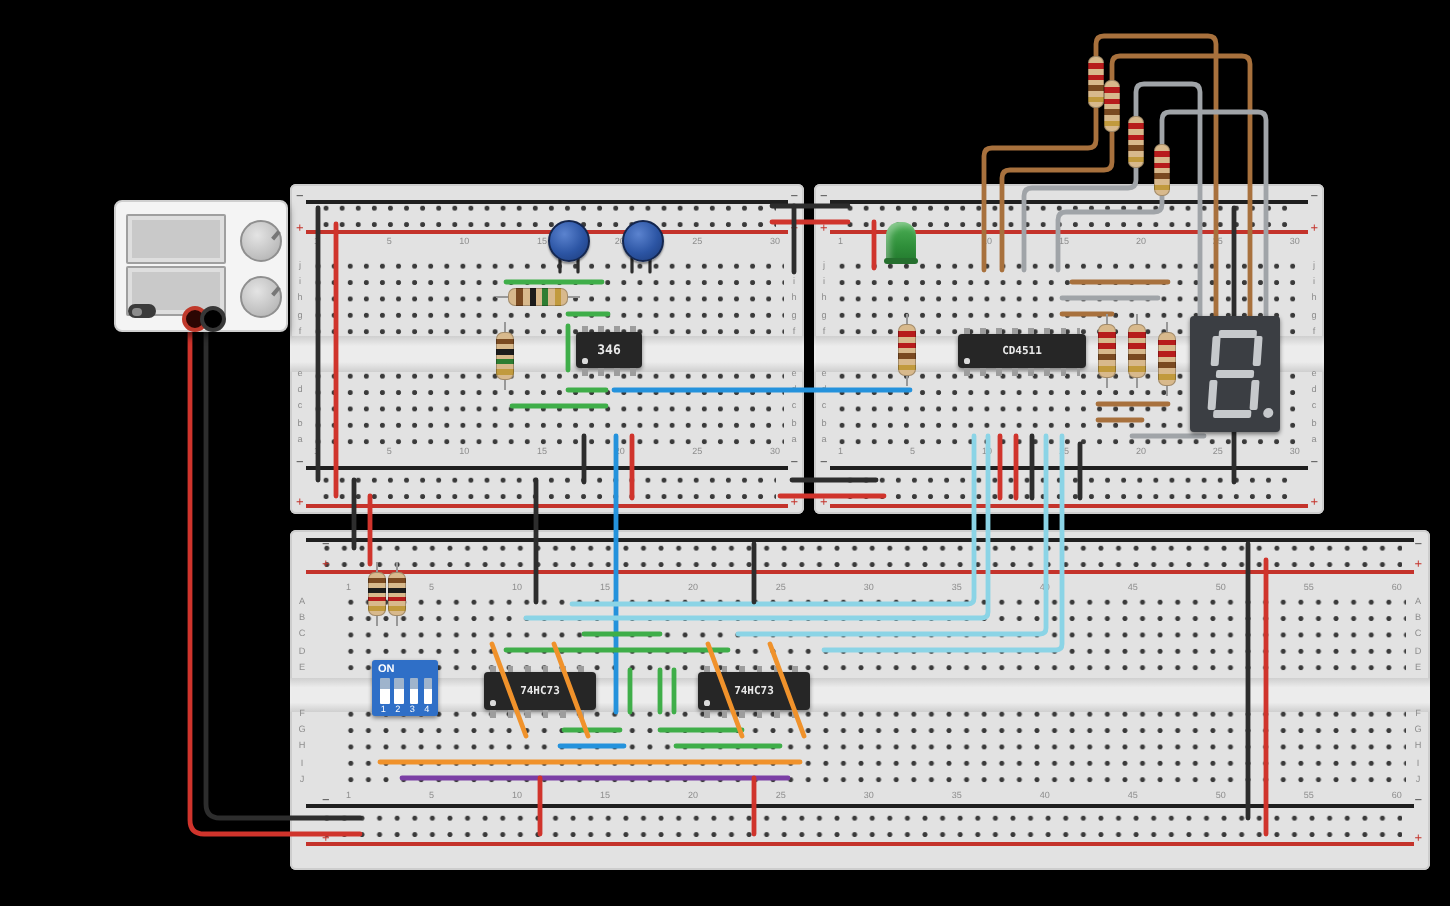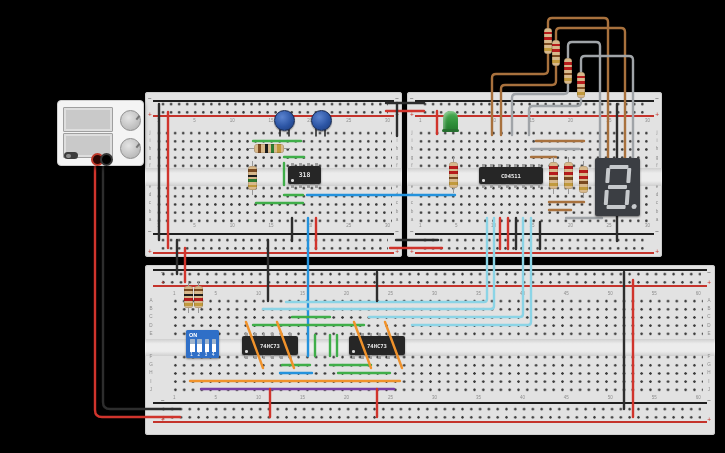--- a/index.html
+++ b/index.html
@@ -417,21 +417,21 @@
   <div class="res v" style="left:184px;top:286px;width:9px;height:22px">
     <i class="lead"></i>
       <div class="body bandsC-v"></div>
   </div>
   <div class="res v" style="left:194px;top:286px;width:9px;height:22px">
     <i class="lead"></i>
       <div class="body bandsC-v"></div>
   </div>
 
   <div class="ic" style="left:288px;top:166px;width:33px;height:18px;font-size:6.5px">
-    <span>318</span>
+    <span>346</span>
     <i class="icdot"></i>
   </div>
   <div class="ic" style="left:479px;top:167px;width:64px;height:17px;font-size:5.5px">
     <span>CD4511</span>
     <i class="icdot"></i>
   </div>
   <div class="ic lgpins" style="left:242px;top:336px;width:56px;height:19px;font-size:5.5px">
     <span>74HC73</span>
     <i class="icdot"></i>
   </div>

